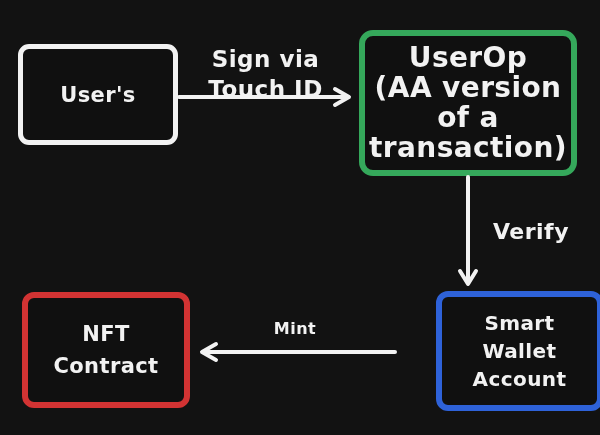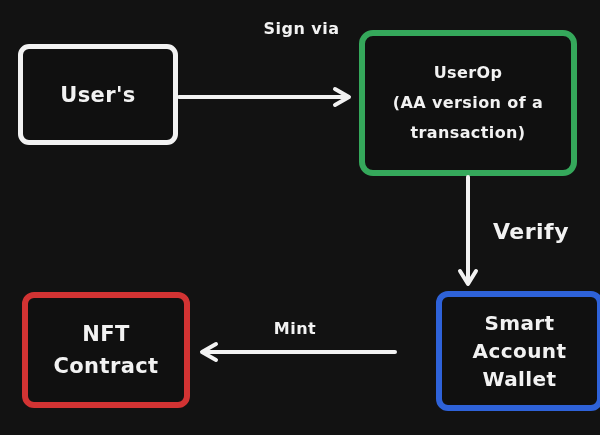--- a/index.html
+++ b/index.html
@@ -39,21 +39,21 @@
     left: 18px; top: 44px; width: 160px; height: 101px;
     border: 5px solid #f2f2f2;
     border-radius: 11px;
     font-size: 21px;
     line-height: 32px;
   }
   #node-userop {
     left: 359px; top: 30px; width: 218px; height: 146px;
     border: 6px solid #0369a1;
     border-radius: 14px;
-    font-size: 16px;
+    font-size: 28px;
     line-height: 30px;
   }
   #node-smart-wallet {
     left: 396px; top: 291px; width: 167px; height: 120px;
     border: 6px solid #eab308;
     border-radius: 12px;
     font-size: 20px;
     line-height: 28px;
     margin-left: 40px;
   }
@@ -65,24 +65,23 @@
     line-height: 32px;
   }
   .edge-label {
     position: absolute;
     color: #f2f2f2;
     font-weight: 700;
     text-align: center;
     letter-spacing: 0.5px;
   }
   #label-sign {
-    left: 178px; top: 14px; width: 175px;
-    font-size: 16px;
+    left: 178px; top: 44px; width: 175px;
+    font-size: 23px;
     line-height: 30px;
-    padding-left: 36px;
   }
   #label-verify {
     left: 491px; top: 218px; width: 80px;
     font-size: 22px;
     line-height: 28px;
   }
   #label-mint {
     left: 250px; top: 315px; width: 90px;
     font-size: 16px;
     line-height: 28px;
@@ -110,22 +109,22 @@
   </div>
 
   <div class="node" id="node-userop" style="border-color: rgb(53, 168, 91);">
     <span class="line">UserOp</span>
     <span class="line">(AA version of a</span>
     <span class="line">transaction)</span>
   </div>
 
   <div class="node" id="node-smart-wallet" style="border-color: rgb(46, 98, 217);">
     <span class="line">Smart</span>
+    <span class="line">Wallet</span>
     <span class="line">Account</span>
-    <span class="line">Wallet</span>
   </div>
 
   <div class="node" id="node-nft-contract" style="border-color: rgb(210, 51, 51);">
     <span class="line">NFT</span>
     <span class="line">Contract</span>
   </div>
 
   <svg class="arrows" width="600" height="435" viewBox="0 0 600 435">
     <g>
       <line x1="179" y1="97" x2="347" y2="97"></line>
@@ -136,20 +135,21 @@
       <polyline points="460,271 468,284 476,271"></polyline>
     </g>
     <g>
       <line x1="395" y1="352" x2="205" y2="352"></line>
       <polyline points="216,344 202,352 216,360"></polyline>
     </g>
   </svg>
 
   <div class="edge-label" id="label-sign">
     <span class="line" style="display:block">Sign via</span>
+    <span class="line" style="display:block">Touch ID</span>
   </div>
 
   <div class="edge-label" id="label-verify">
     <span class="line" style="display:block">Verify</span>
   </div>
 
   <div class="edge-label" id="label-mint">
     <span class="line" style="display:block">Mint</span>
   </div>
 

